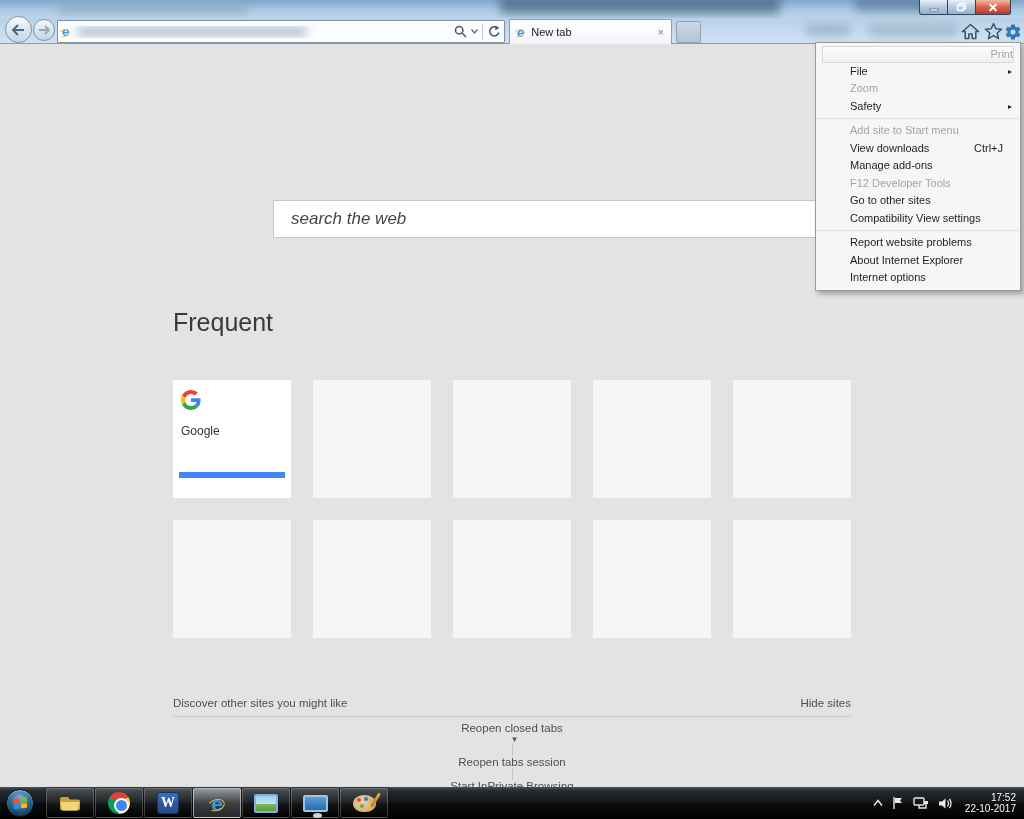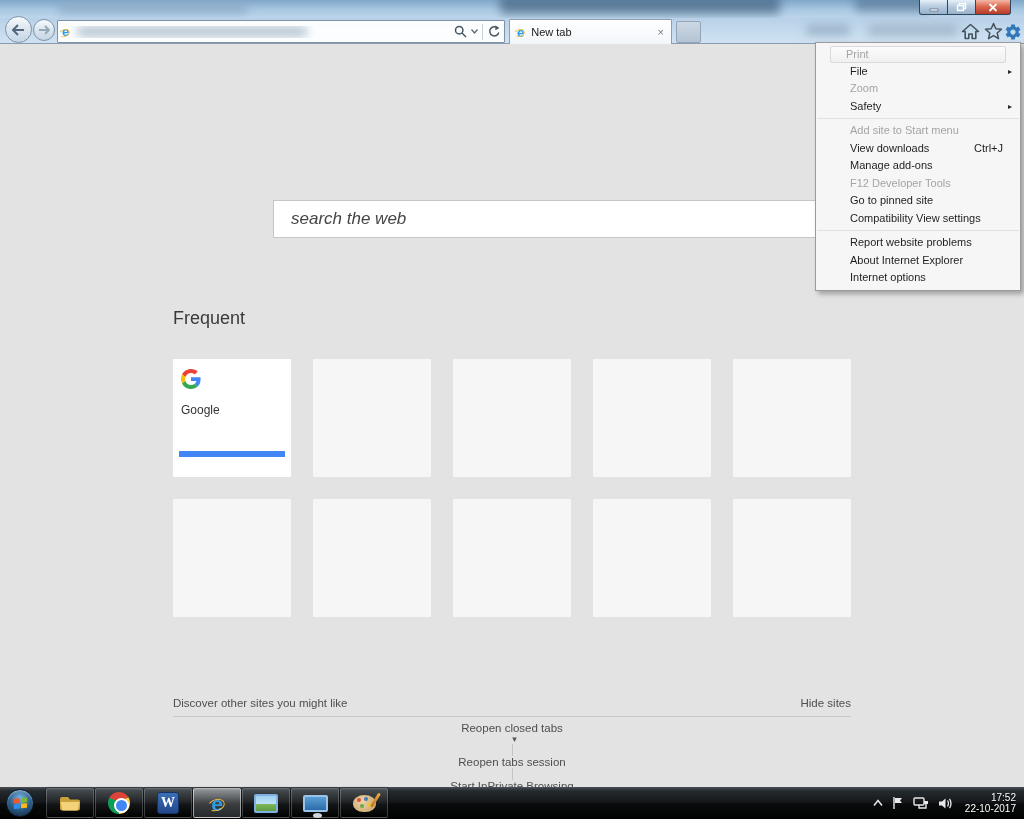--- a/index.html
+++ b/index.html
@@ -51,40 +51,40 @@
   .eicon.big { font-size:21px; line-height:21px; color:#2d9ce0; }
 
   
   .chromeicon { position:absolute; top:22px; }
 
   
   #gearmenu { position:absolute; left:815px; top:42px; width:206px; z-index:50;
     background:#f6f6f6; border:1px solid #9b9b9b; box-shadow:3px 3px 5px rgba(0,0,0,.3); padding:3px 0; }
   .mi { position:relative; height:17.5px; line-height:17.5px; font-size:11px; padding-left:34px; color:#1e1e1e; }
   .mi.dis { color:#a4a4a4; }
-  .mi.hov { margin:0 14px; height:16.5px; line-height:14.5px; padding-left:15px;
-    border:1px solid #d8d8d8; border-radius:2px; background:linear-gradient(#fcfcfc,#f0f0f0); }
+  .mi.hov { margin:0 6px; height:16.5px; line-height:14.5px; padding-left:15px;
+    border:1px solid #d8d8d8; border-radius:2px; background:linear-gradient(#fcfcfc,#f0f0f0);text-align:right; }
   .mi .arrow { position:absolute; right:8px; top:0; font-size:8px; color:#222; }
   .mi .sc { position:absolute; right:17px; top:0; }
   .msep { border-top:1px solid #e0e0e0; margin:3px 1px; }
 
   
   #page { position:absolute; left:0; top:44px; width:1024px; height:743px; background:#e3e3e3; }
   #binglogo { position:absolute; left:171px; top:155px; display:flex; align-items:center; gap:9px; }
   #binglogo .bing-word { font-size:31px; color:#6f797f; letter-spacing:.5px; }
   #searchbox { position:absolute; left:273px; top:156px; width:578px; height:38px;
     background:#fff; border:1px solid #c6c6c6; font-style:italic; font-size:17px;
     color:#333; padding:0 0 0 17px; outline:none; }
   #searchbox::placeholder { color:#454545; opacity:1; }
 
-  #frequent-heading { position:absolute; left:173px; top:264px; font-size:18px; font-weight:400; color:#3a3a3a; }
+  #frequent-heading { position:absolute; left:173px; top:264px; font-size:25px; font-weight:400; color:#3a3a3a; }
 
   #tilegrid { position:absolute; left:173px; top:315px; width:678px;
     display:grid; grid-template-columns:repeat(5,118px); grid-auto-rows:118px; gap:22px; }
-  .tile { width:118px; height:118px; background:#f6f6f6; }
+  .tile { width:118px; height:118px; background:#f6f6f6;margin-top:21px; }
   .tile.google { background:#fff; position:relative; }
   .tile.google .glogo { position:absolute; left:8px; top:10px; width:20px; height:20px; }
   .tile.google .glabel { position:absolute; left:8px; top:44px; font-size:12px; color:#333; }
   .tile.google .bluebar { position:absolute; left:6px; top:92px; width:106px; height:6px; background:#4285f4; }
 
   #footer1 { position:absolute; left:173px; top:653px; width:678px; display:flex;
     justify-content:space-between; font-size:11.5px; color:#4f4f4f; }
   #footer-hr { position:absolute; left:173px; top:672px; width:678px; border-top:1px solid #c8c8c8; }
   #footer2 { position:absolute; left:173px; top:678px; width:678px; display:flex;
     align-items:center; font-size:11.5px; color:#4f4f4f;flex-direction:column; }
@@ -281,21 +281,21 @@
     <span>View downloads</span>
     <span class="sc">Ctrl+J</span>
   </div>
   <div class="mi">
     <span>Manage add-ons</span>
   </div>
   <div class="mi dis">
     <span>F12 Developer Tools</span>
   </div>
   <div class="mi">
-    <span>Go to pinned site</span>
+    <span>Go to other sites</span>
   </div>
   <div class="mi">
     <span>Compatibility View settings</span>
   </div>
   <div class="msep"></div>
   <div class="mi">
     <span>Report website problems</span>
   </div>
   <div class="mi">
     <span>About Internet Explorer</span>

